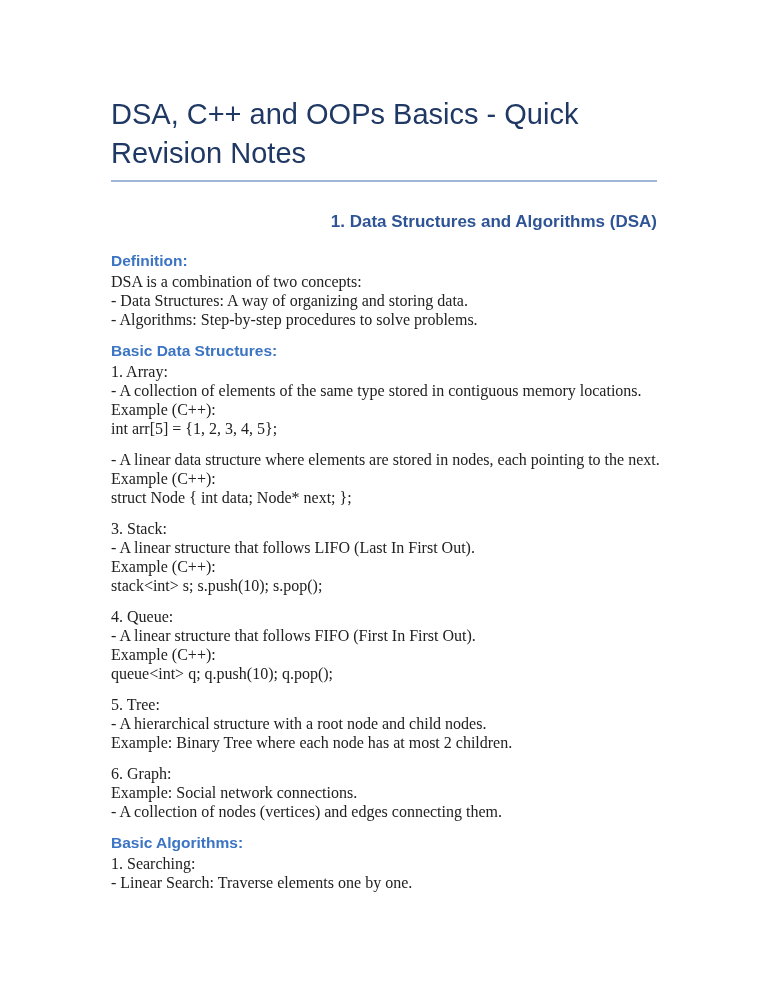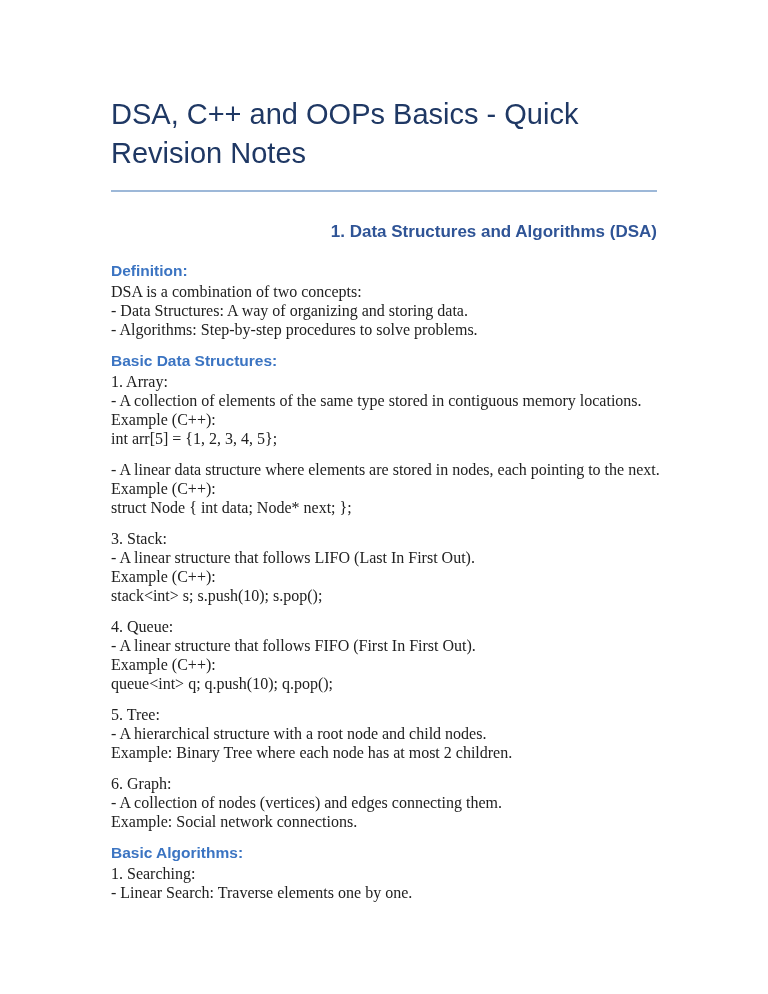--- a/index.html
+++ b/index.html
@@ -21,21 +21,21 @@
     color:var(--body-color);
     overflow:hidden;
   }
   .doc-title{
     font-family:"Liberation Sans",sans-serif;
     font-weight:400;
     font-size:29px;
     line-height:39px;
     color:var(--title-color);
     margin:0;
-    padding-bottom:17px;
+    padding-bottom:7px;
     border-bottom:2px solid var(--rule-color);
   }
   .h1{
     font-family:"Liberation Sans",sans-serif;
     font-weight:700;
     font-size:17px;
     line-height:20px;
     color:var(--h1-color);
     margin:30px 0 0 0;
     text-align:right;
@@ -94,22 +94,22 @@
         <div class="line">Example (C++):</div>
         <div class="line">queue&lt;int&gt; q; q.push(10); q.pop();</div>
       </div>
       <div class="para">
         <div class="line">5. Tree:</div>
         <div class="line">- A hierarchical structure with a root node and child nodes.</div>
         <div class="line">Example: Binary Tree where each node has at most 2 children.</div>
       </div>
       <div class="para">
         <div class="line">6. Graph:</div>
+        <div class="line">Example: Social network connections.</div>
         <div class="line">- A collection of nodes (vertices) and edges connecting them.</div>
-        <div class="line">Example: Social network connections.</div>
       </div>
       <div class="h2">Basic Algorithms:</div>
       <div class="para">
         <div class="line">1. Searching:</div>
         <div class="line">- Linear Search: Traverse elements one by one.</div>
       </div>
     </div>
 </div>
 
 </body></html>

